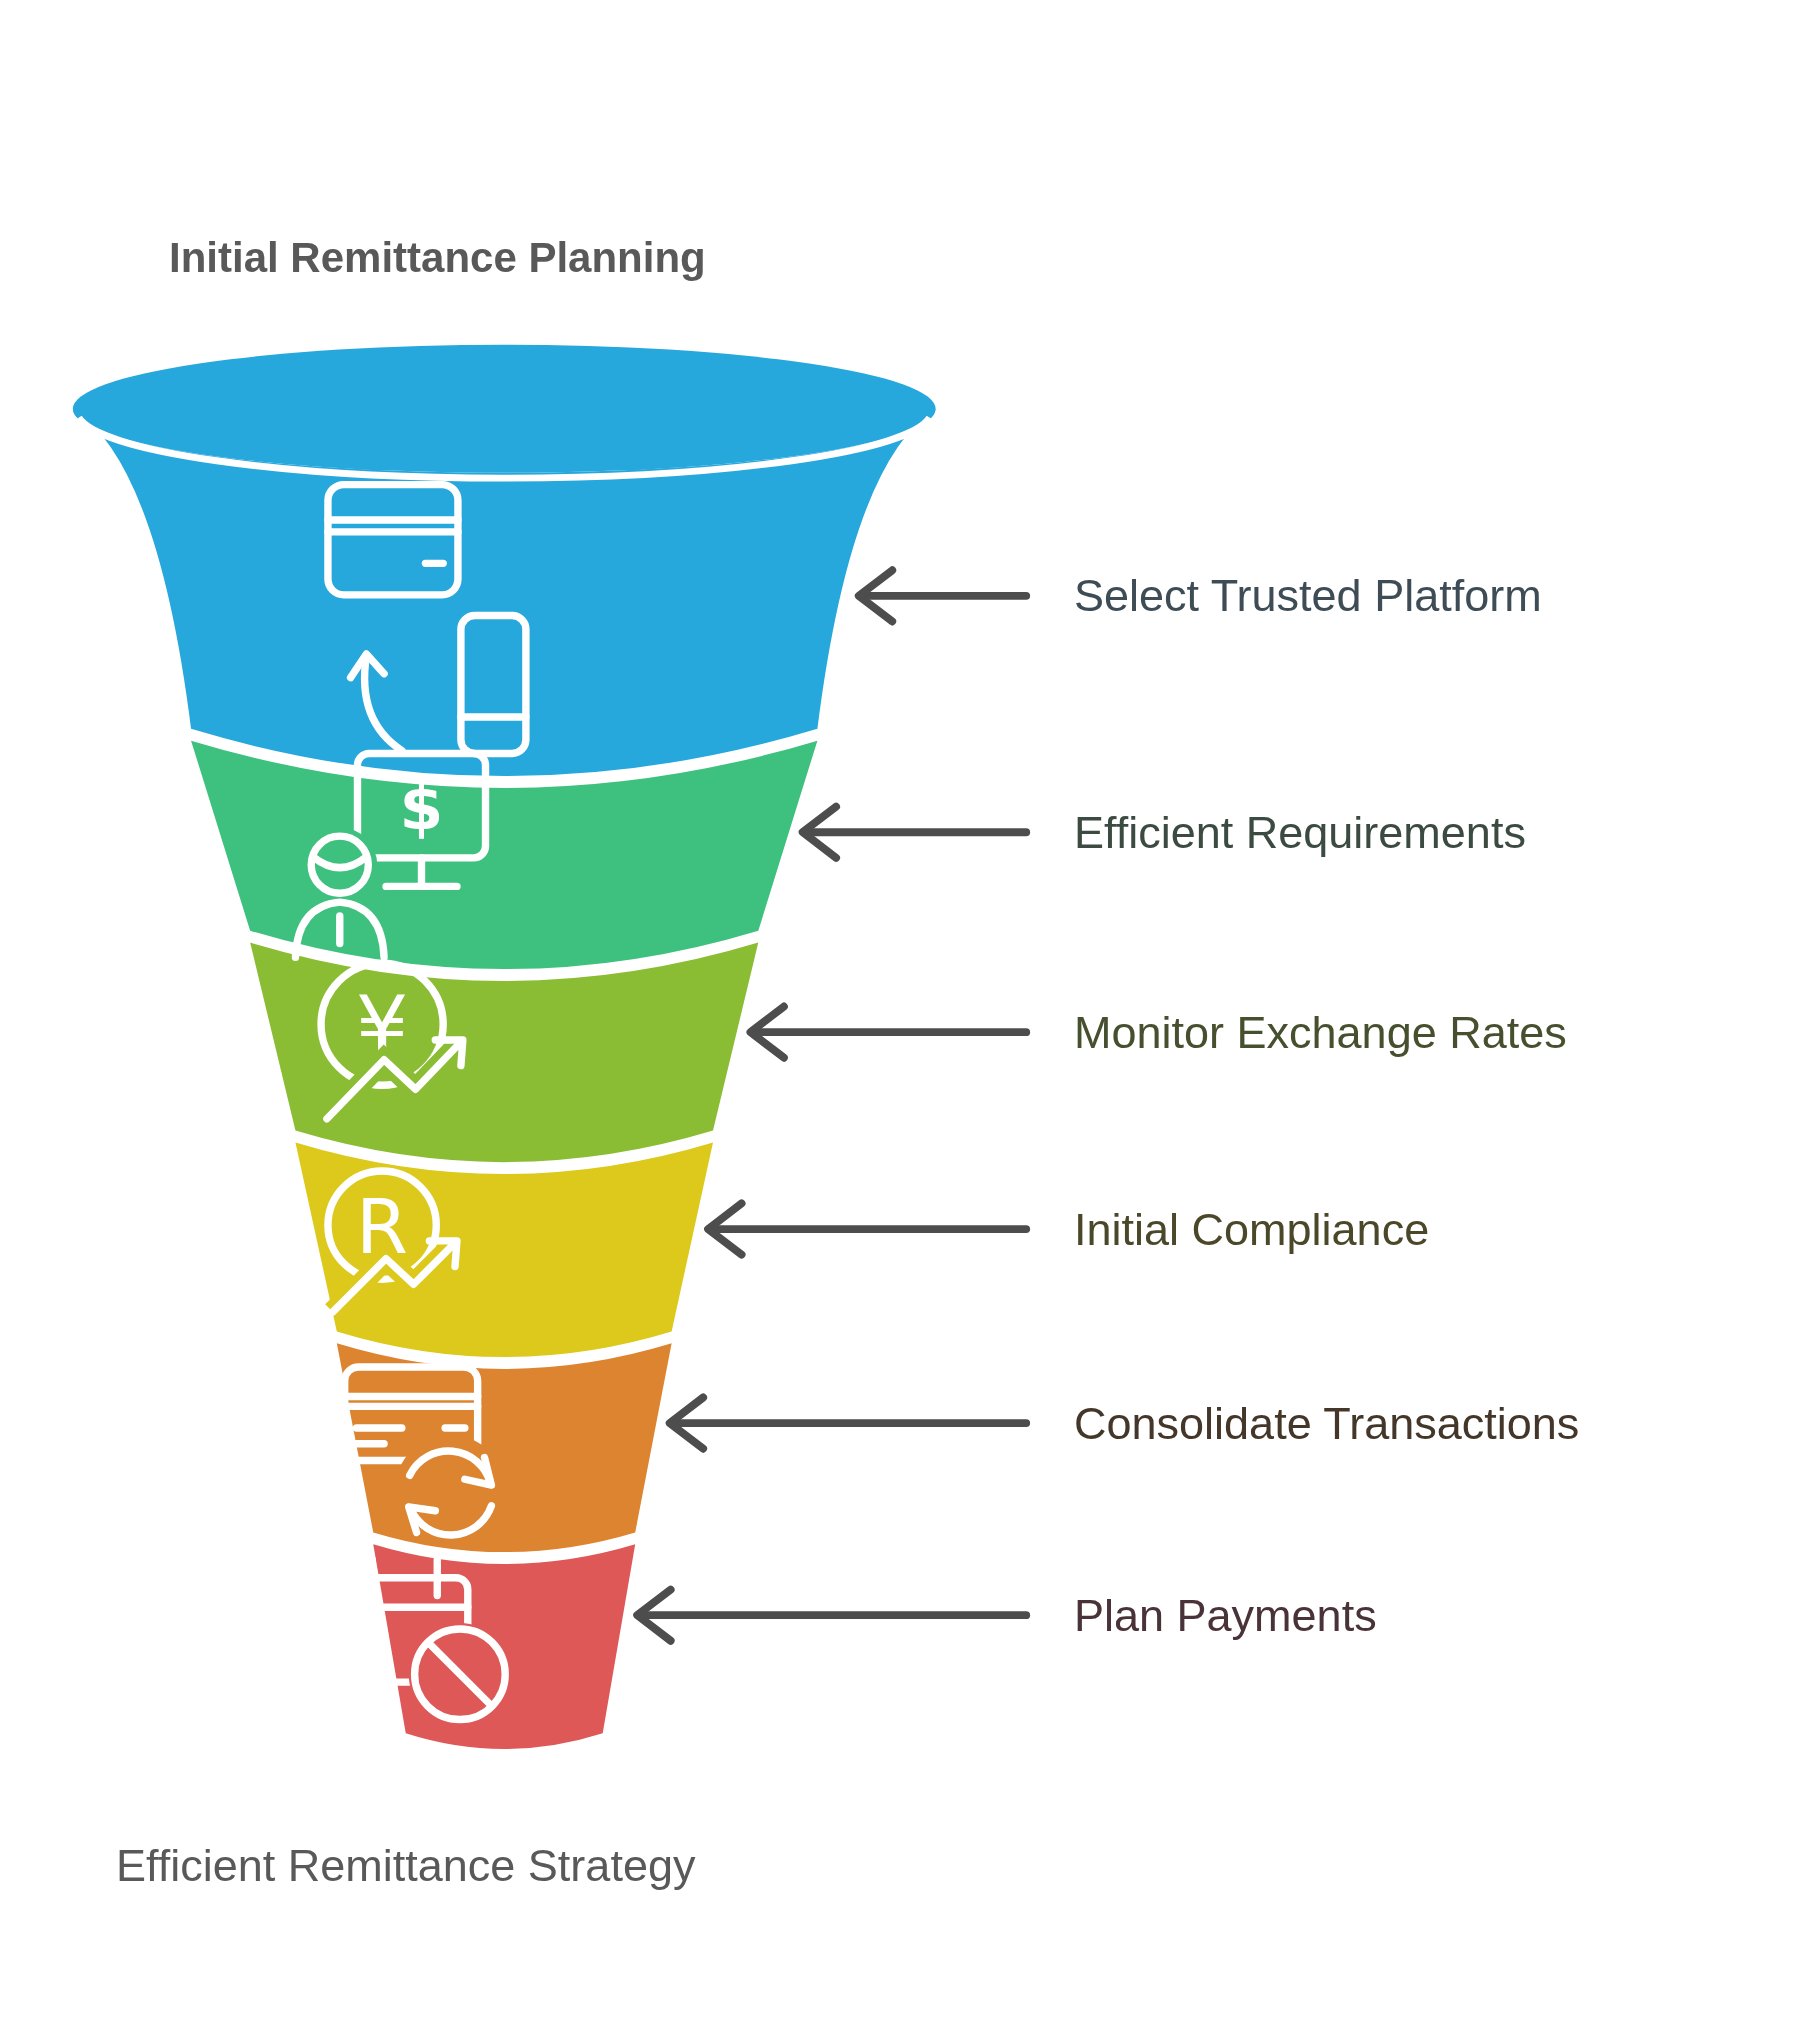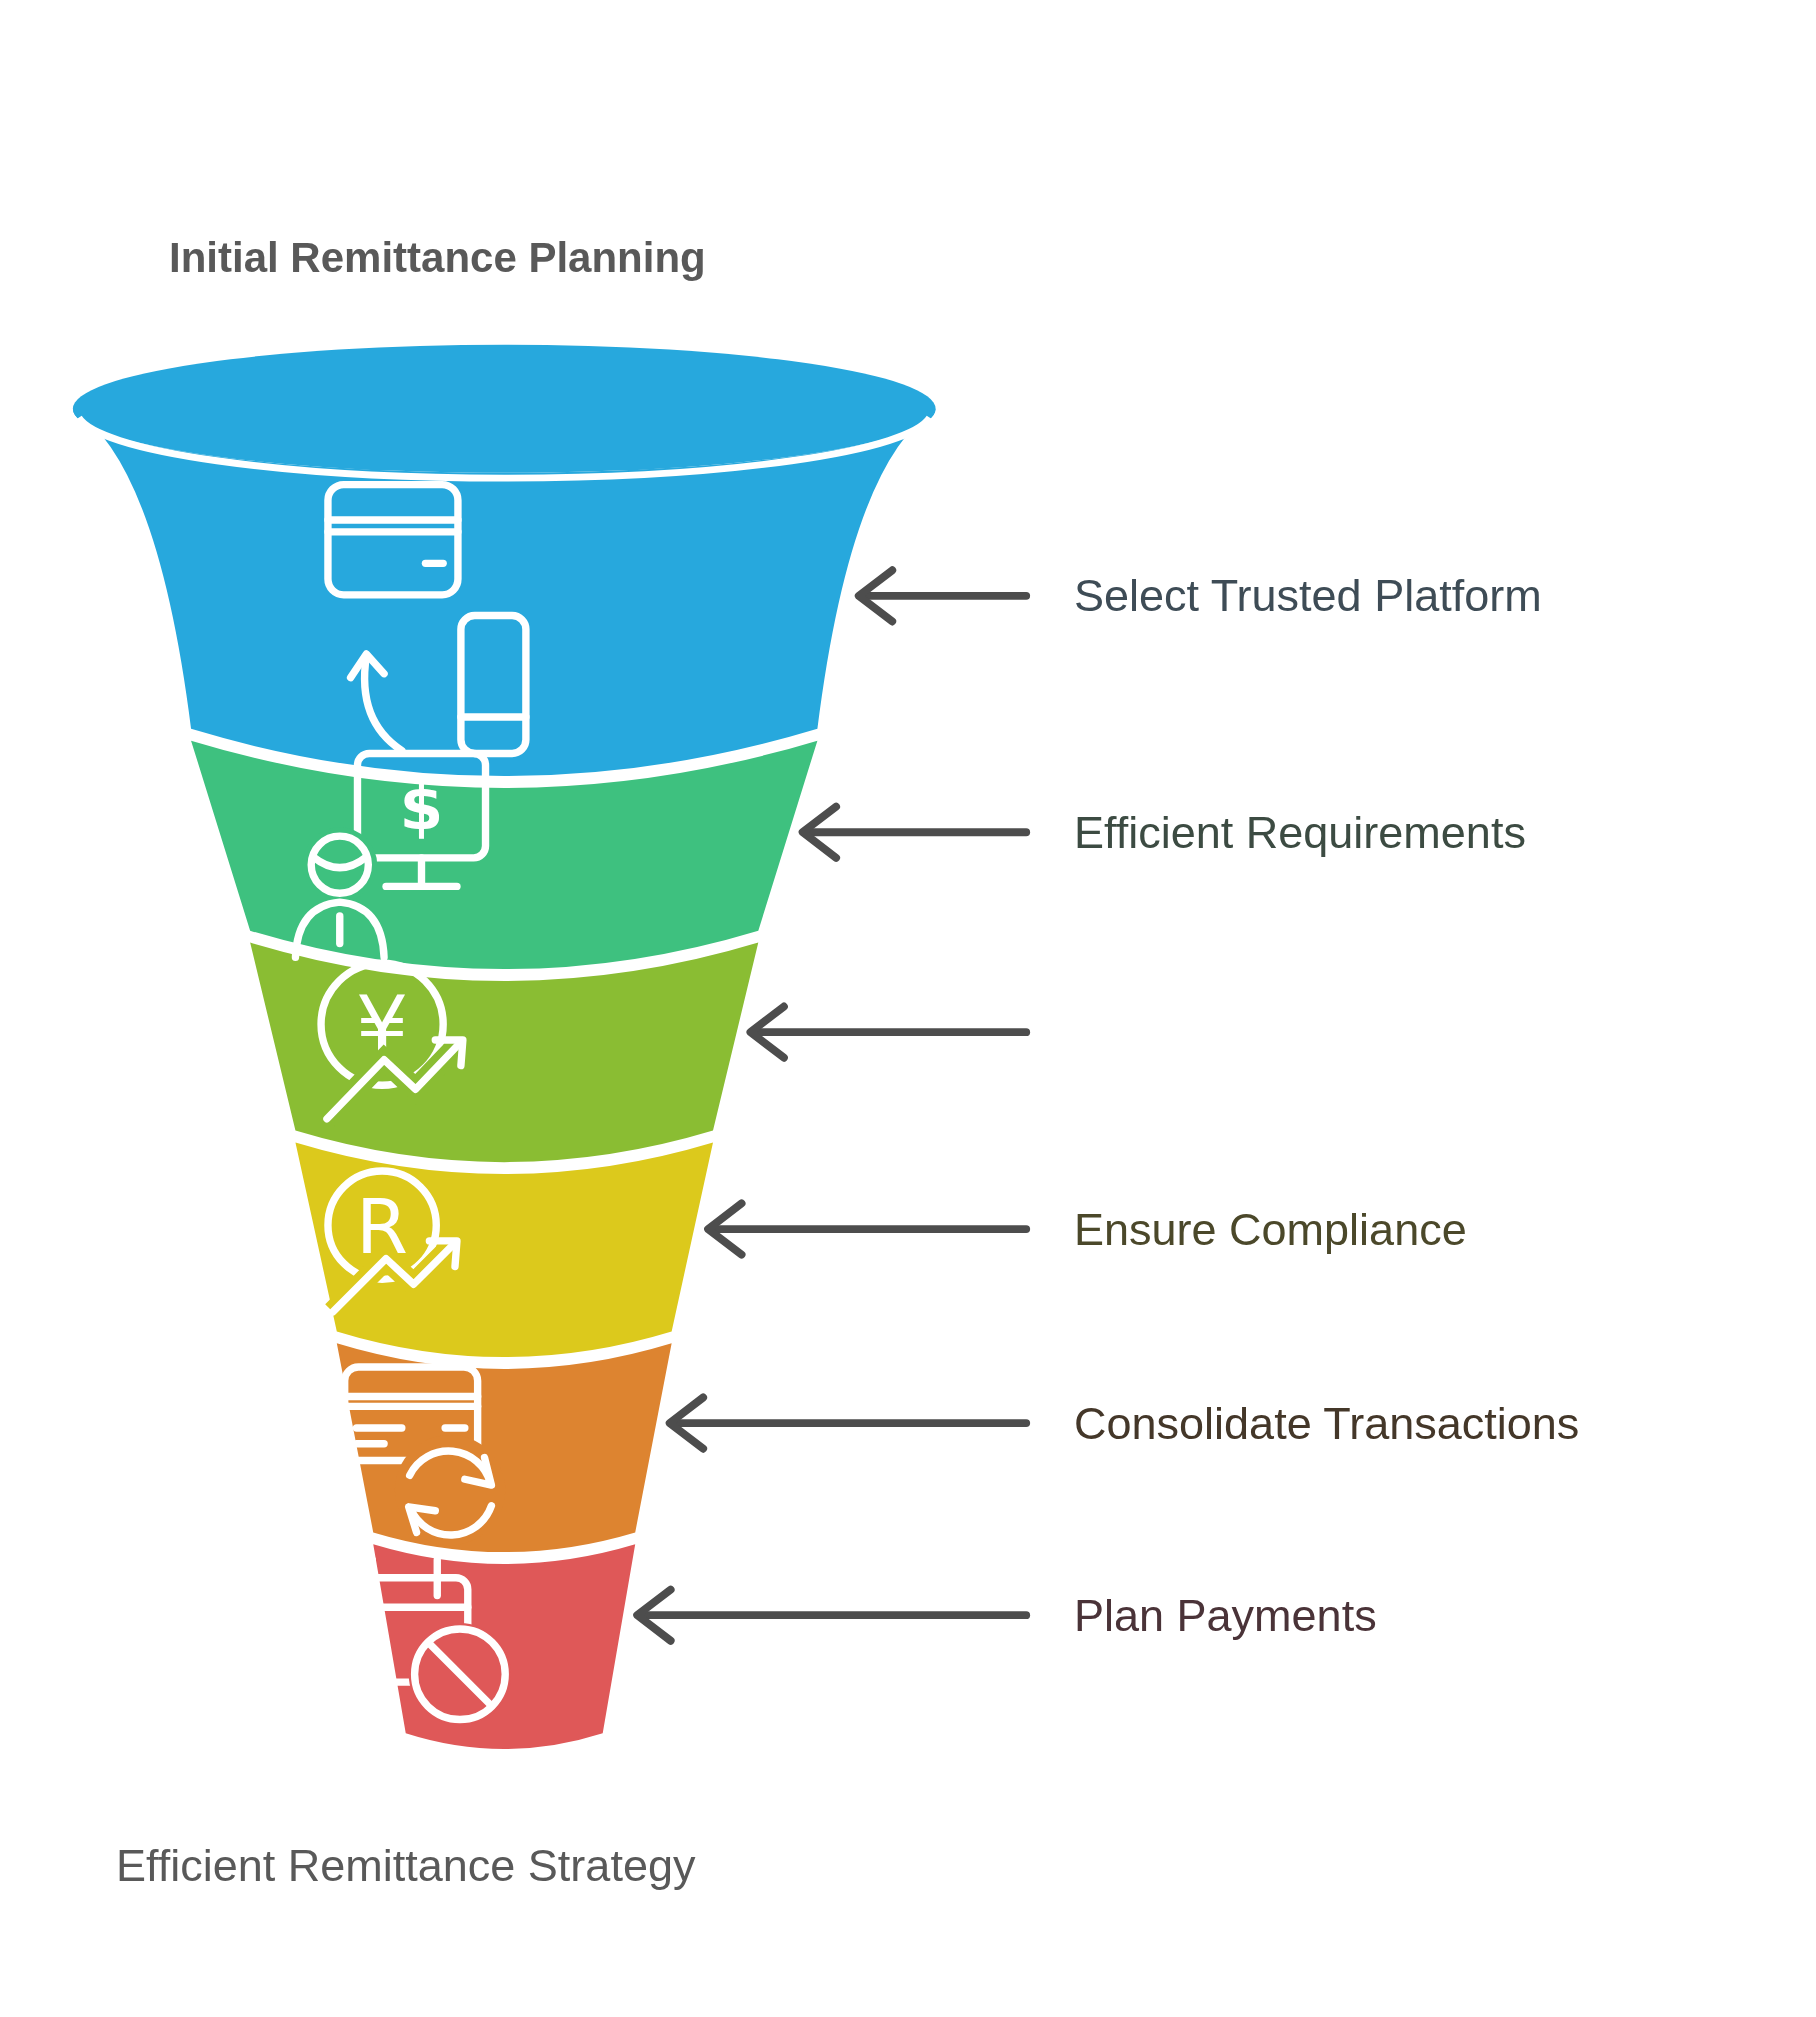--- a/index.html
+++ b/index.html
@@ -146,20 +146,21 @@
       </g>
       <g>
         <line class="arrow-shaft" x1="651" y1="1640" x2="1042" y2="1640"></line>
         <path class="arrow-head" d="M 681 1614 L 647 1640 L 681 1666"></path>
       </g>
     </g>
   </svg>
 
   <div class="stage-label" style="top: 563px; color: rgb(62, 76, 86);">Select Trusted Platform</div>
   <div class="stage-label" style="top: 800px; color: rgb(60, 75, 66);">Efficient Requirements</div>
-  <div class="stage-label" style="top: 1197px; color: rgb(75, 72, 42);">Ensure Compliance</div>
+  <div class="stage-label" style="top: 1000px; color: rgb(70, 80, 46);">Monitor Exchange Rates</div>
+  <div class="stage-label" style="top: 1197px; color: rgb(75, 72, 42);">Initial Compliance</div>
   <div class="stage-label" style="top: 1391px; color: rgb(68, 55, 41);">Consolidate Transactions</div>
   <div class="stage-label" style="top: 1583px; color: rgb(74, 51, 56); text-align: center;">Plan Payments</div>
 
   <div class="bottom-label" style="color: rgb(89, 89, 89);">Efficient Remittance Strategy</div>
 
 </div>
 
 
 </body></html>

